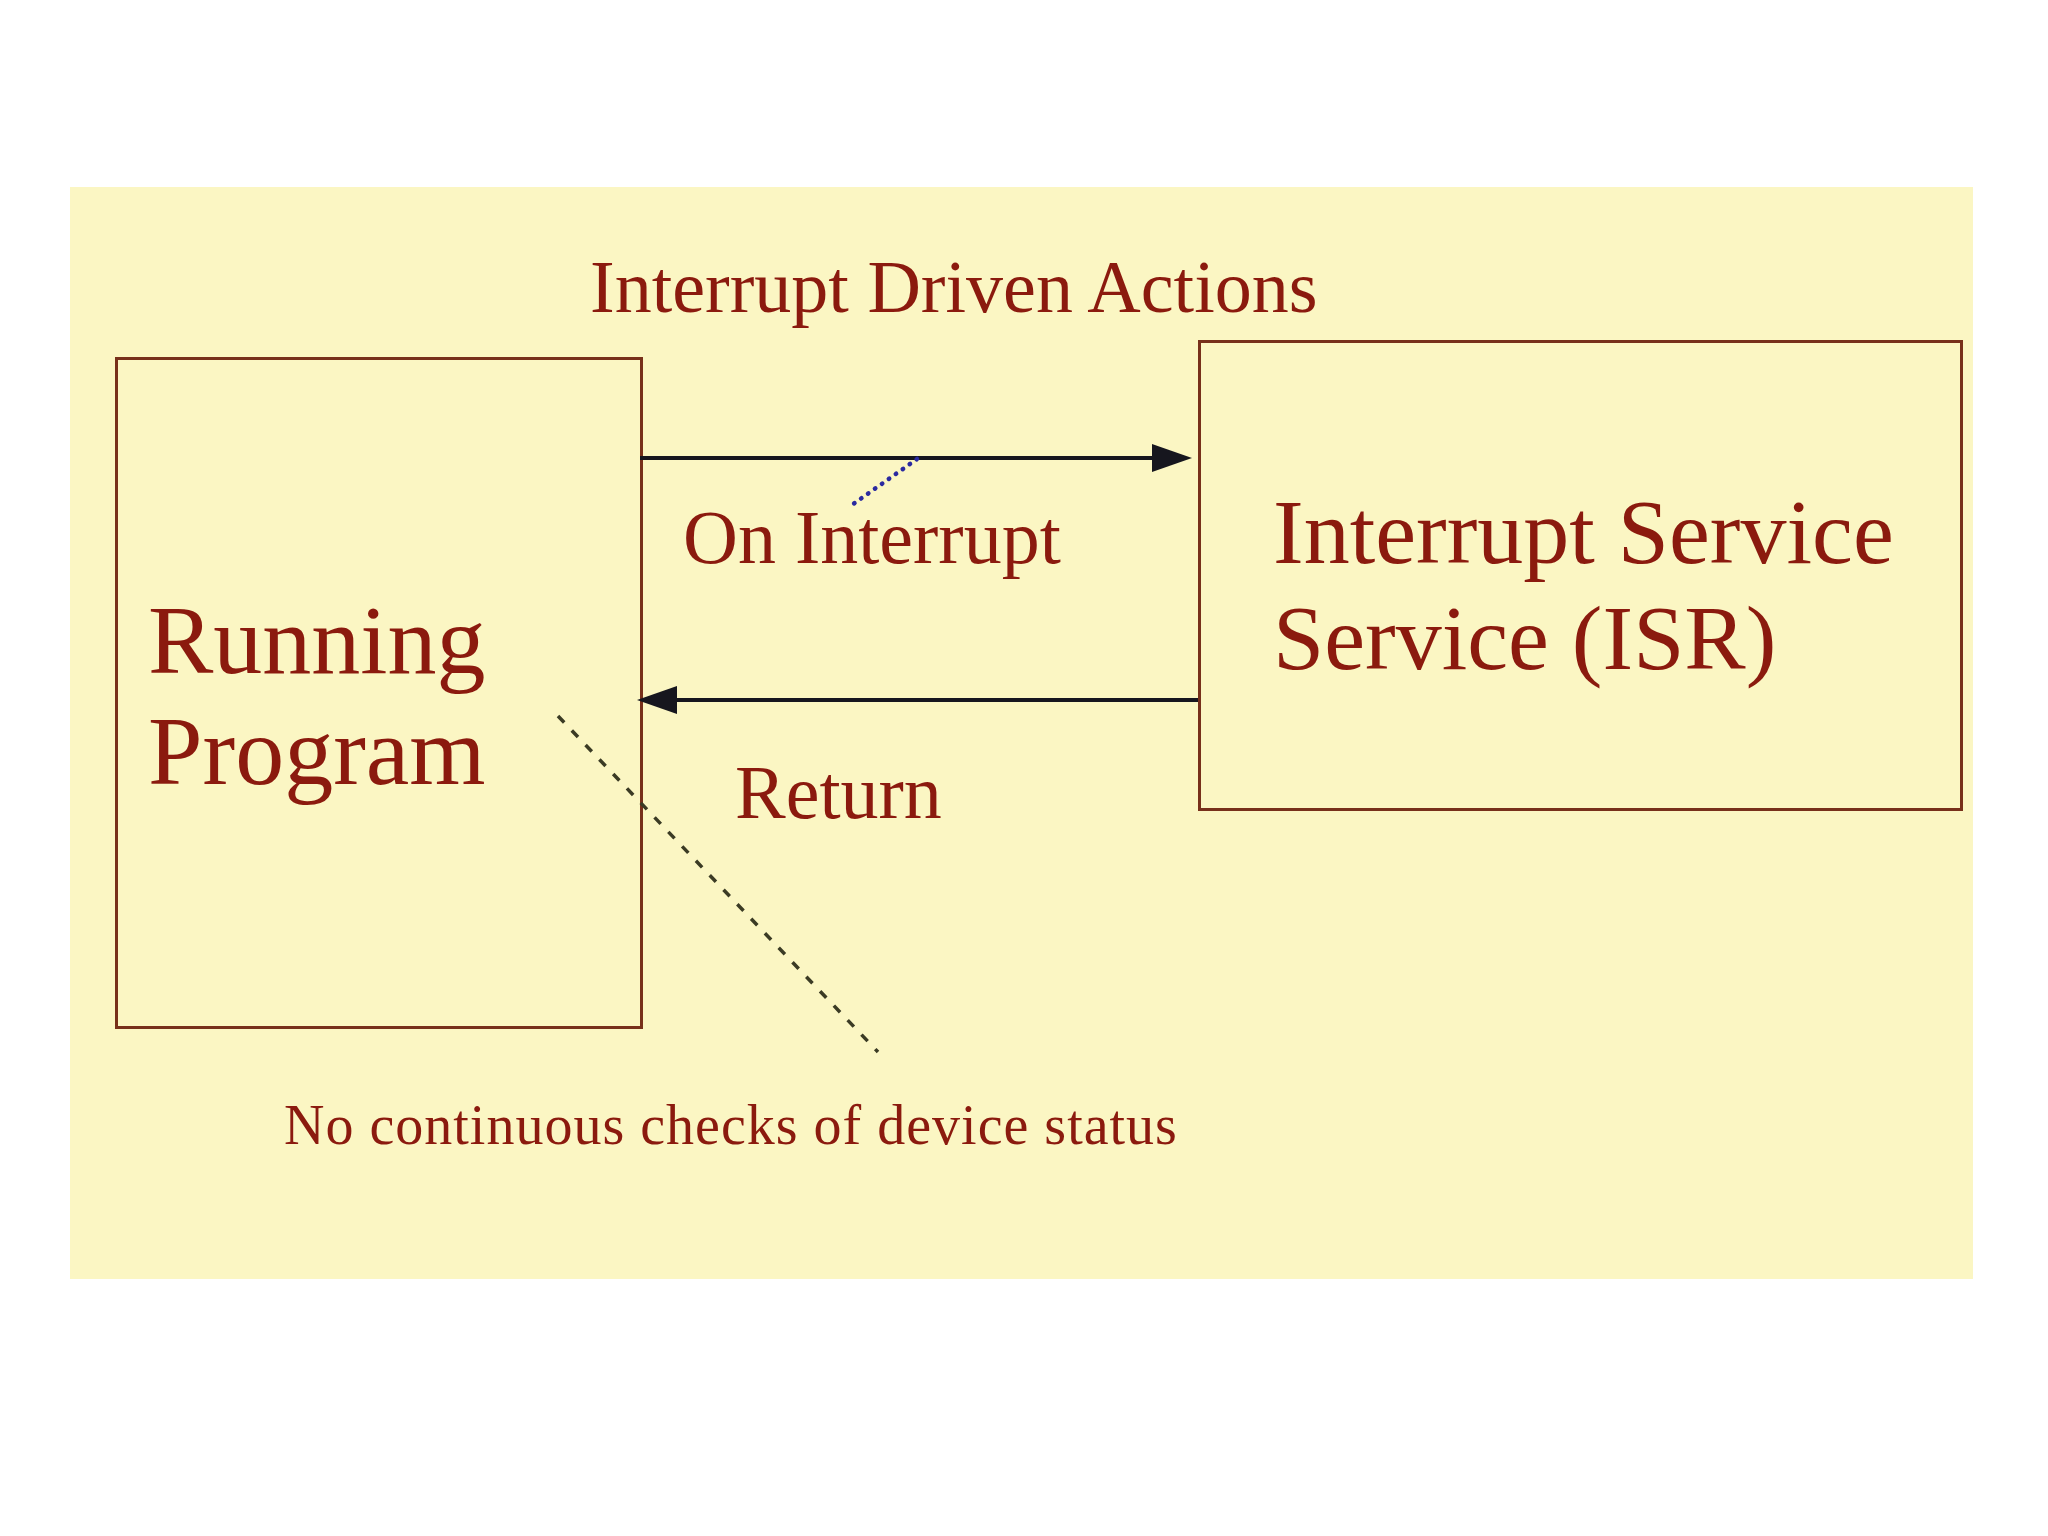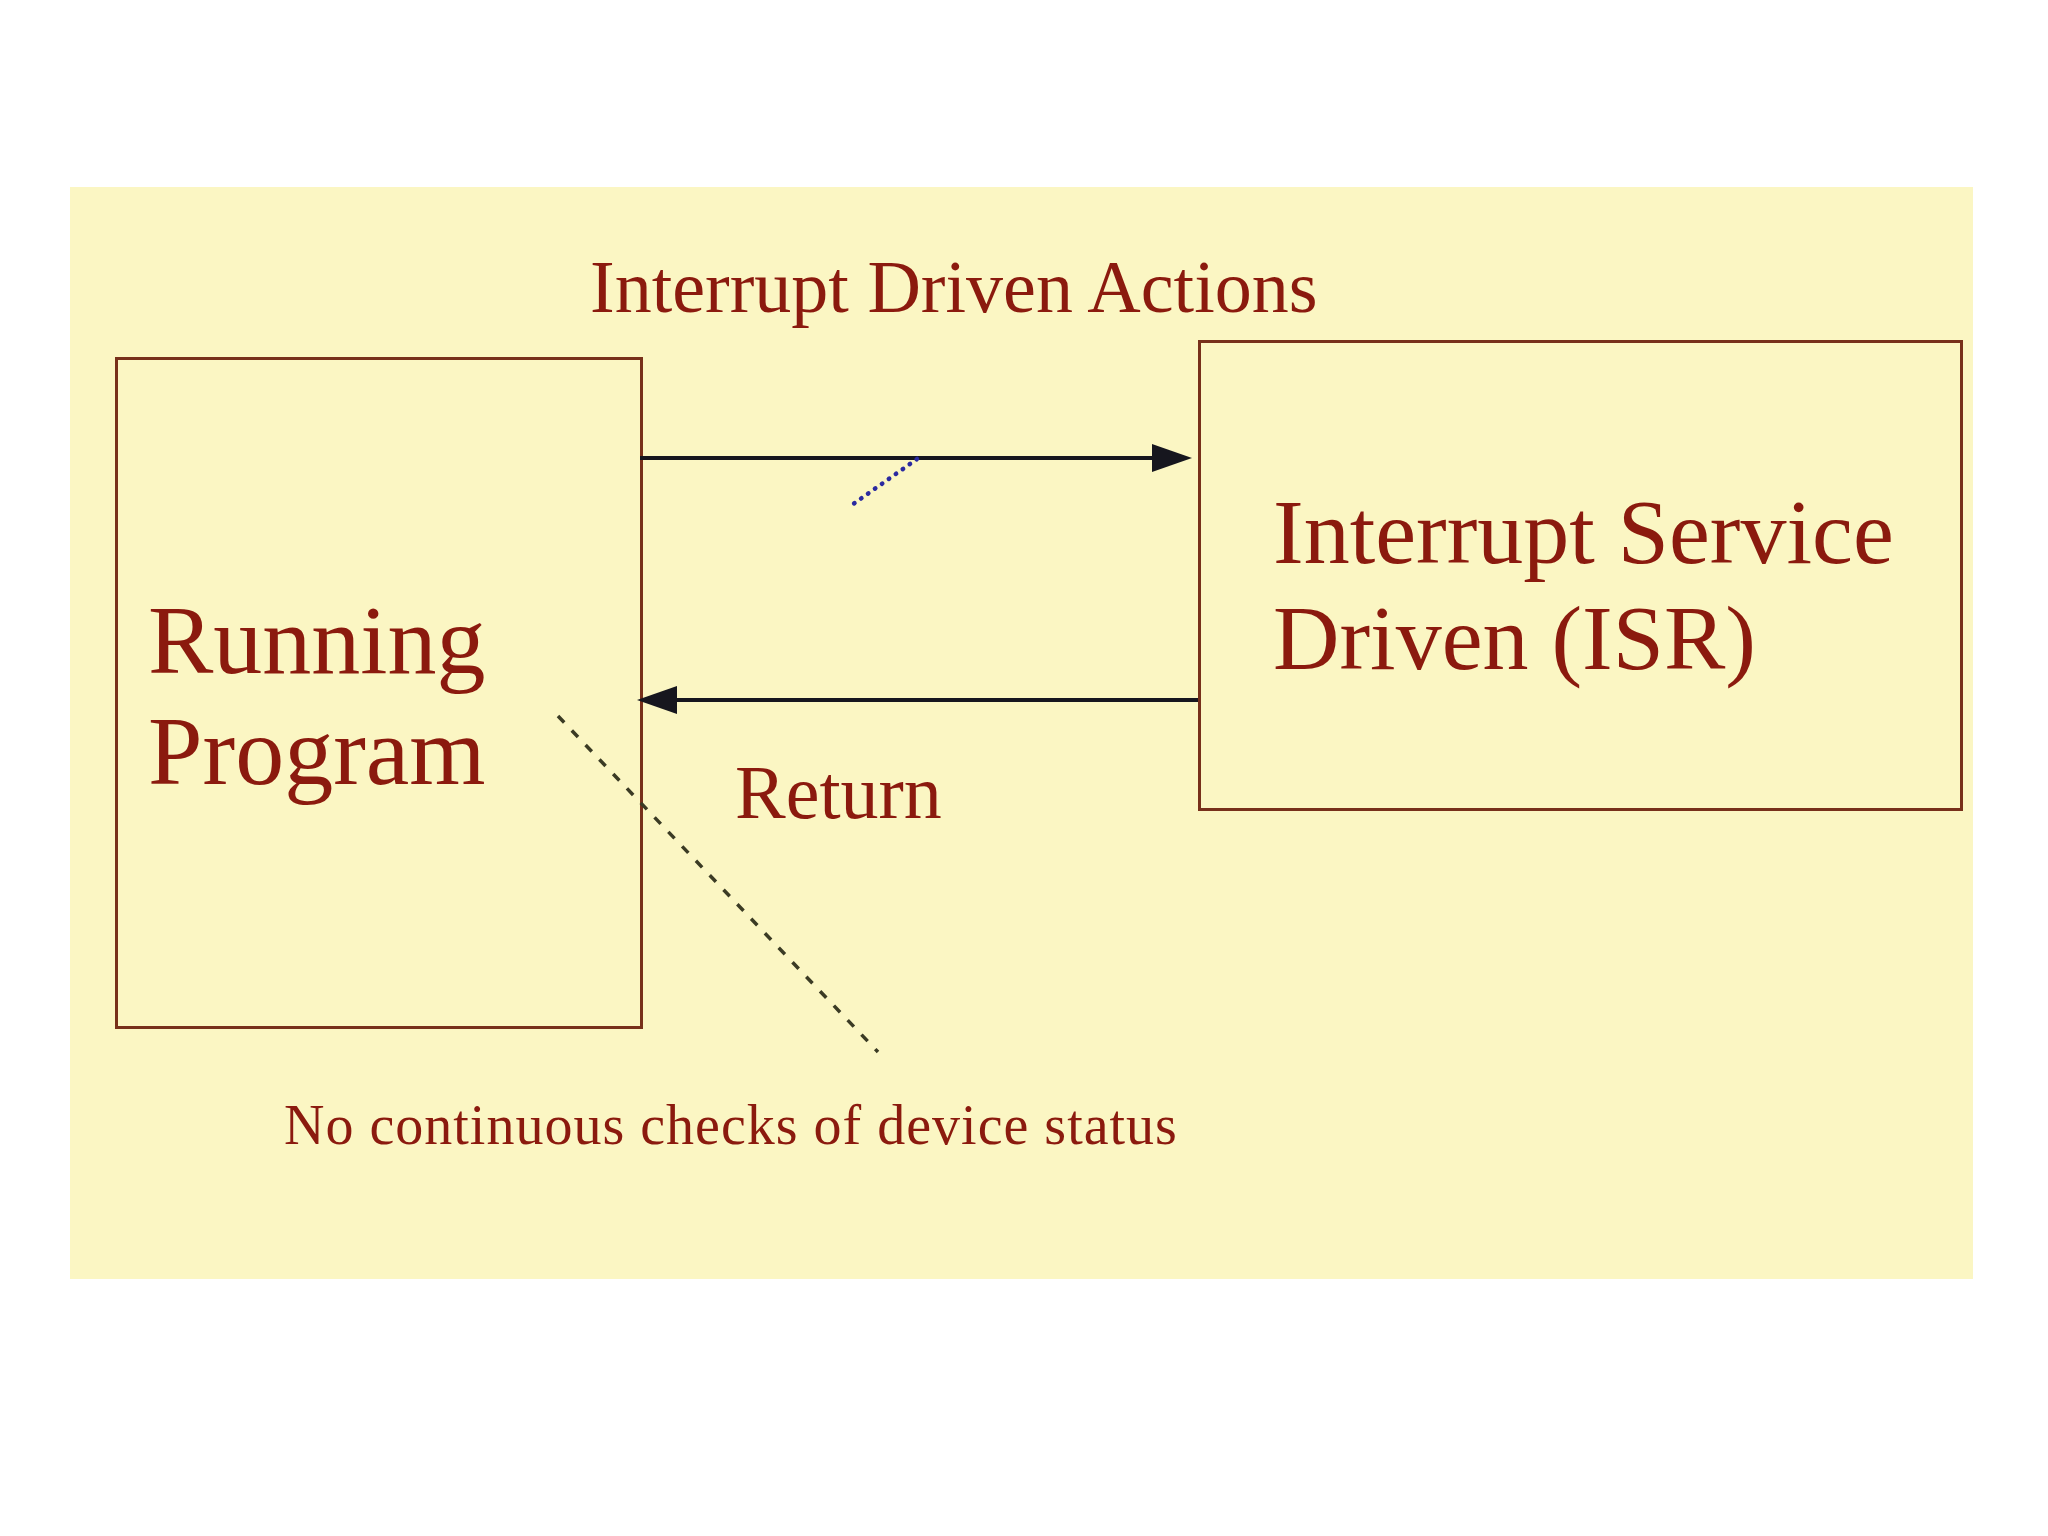--- a/index.html
+++ b/index.html
@@ -76,21 +76,22 @@
 
   <div class="txt title">Interrupt Driven Actions</div>
 
   <div class="txt running-label">
     <div>Running</div>
     <div>Program</div>
   </div>
 
   <div class="txt isr-label">
     <div>Interrupt Service</div>
-    <div>Driven (ISR)</div>
+    <div>Service (ISR)</div>
   </div>
 
+  <div class="txt on-interrupt-label">On Interrupt</div>
 
   <div class="txt return-label">Return</div>
 
   <div class="txt footer-note">No continuous checks of device status</div>
 
 </div>
 
 </body></html>

